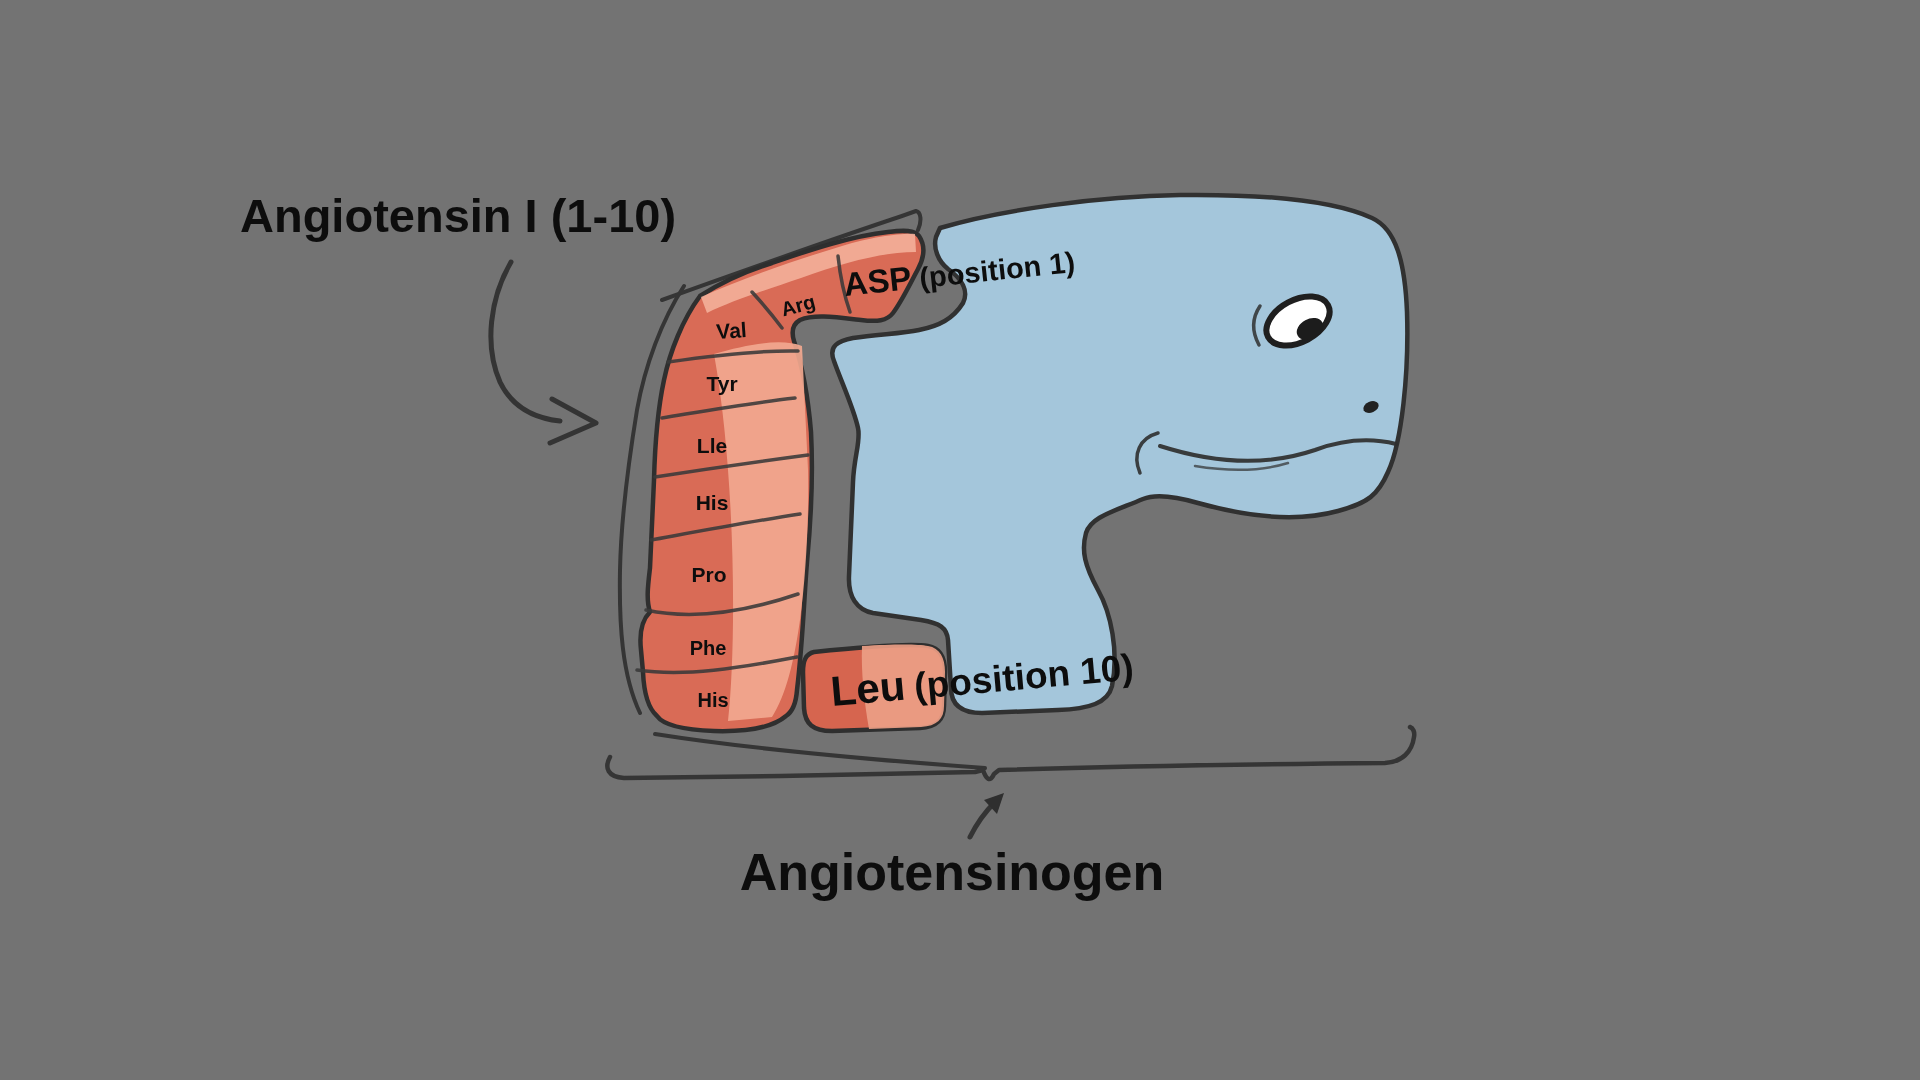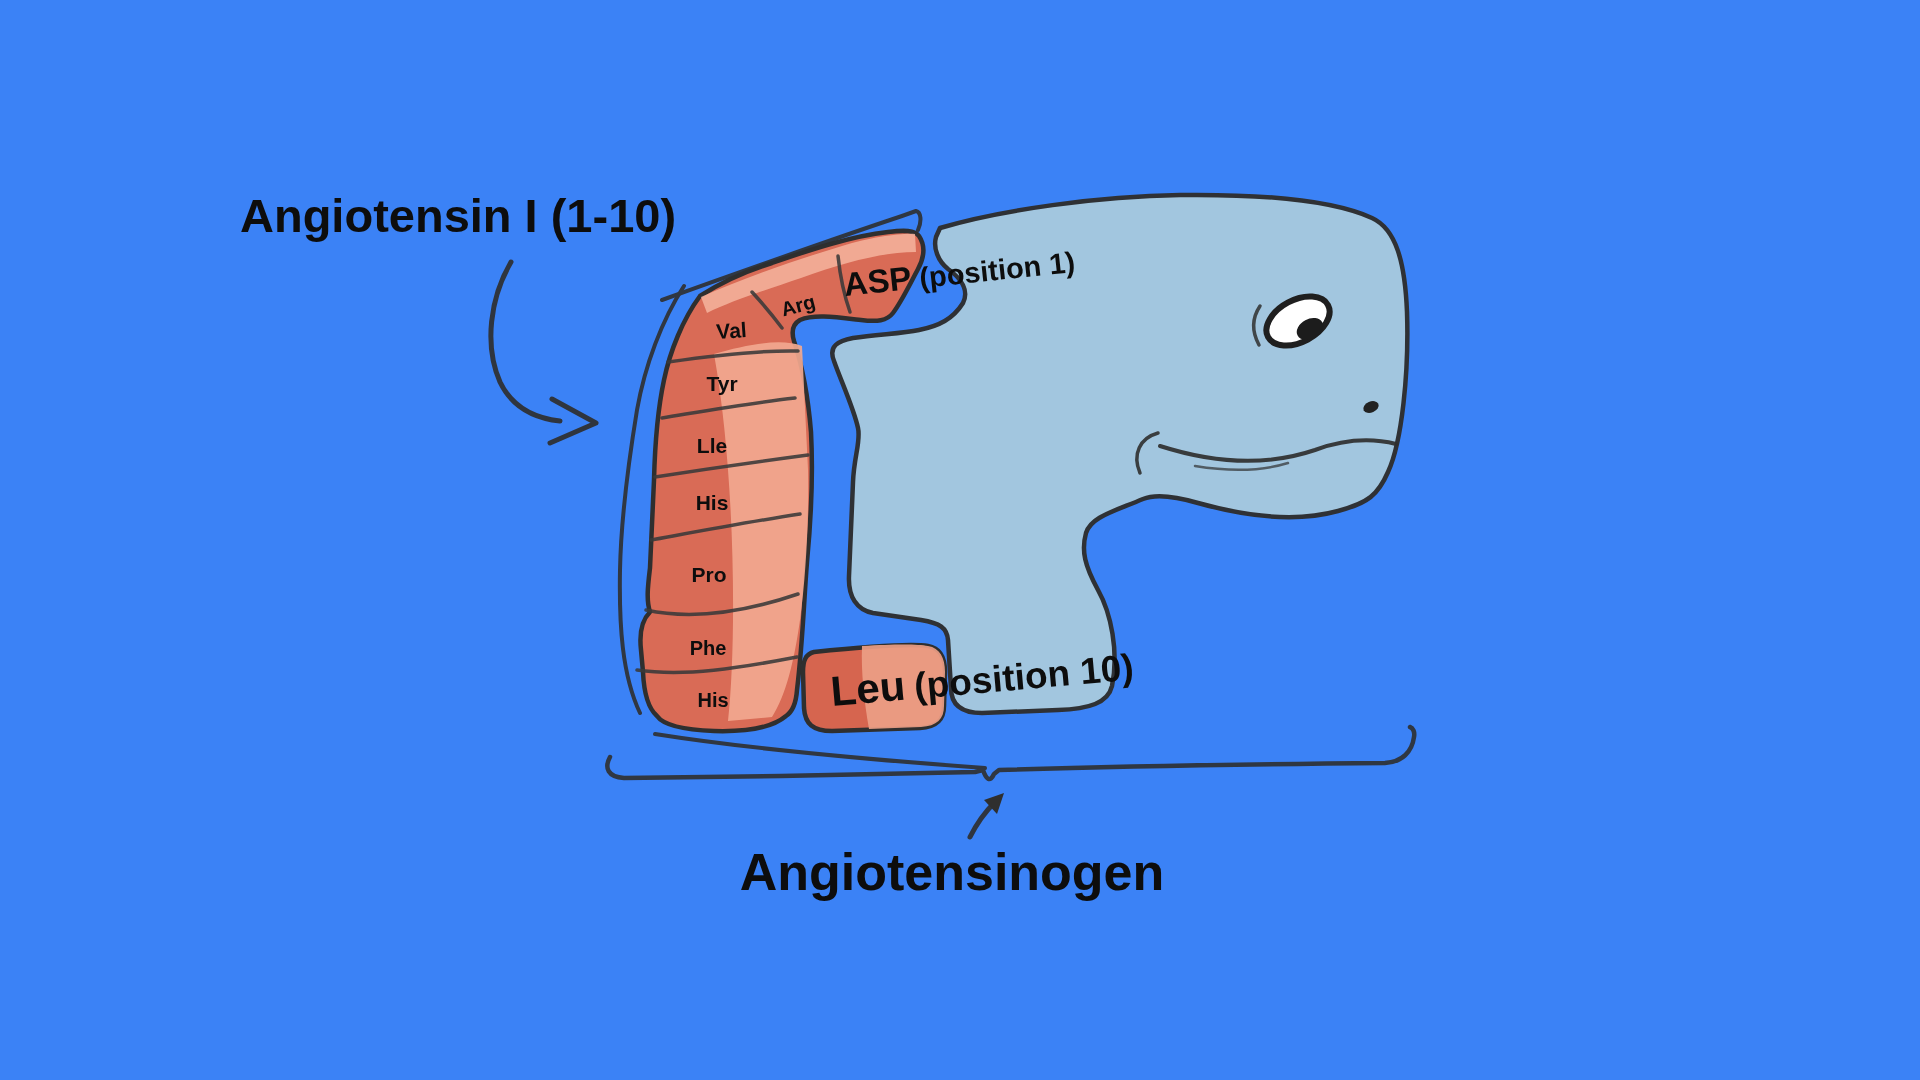--- a/index.html
+++ b/index.html
@@ -8,21 +8,21 @@
     background: #ffffff;
     width: 1920px;
     height: 1080px;
     overflow: hidden;
     font-family: "Liberation Sans", sans-serif;
   }
   .stage {
     position: relative;
     width: 1920px;
     height: 1080px;
-    background: #3b82f6;
+    background: #737373;
   }
   svg { display: block; }
   .lbl { font-family: "Liberation Sans", sans-serif; font-weight: 700; fill: #0d0d0d; }
   .sketch { fill: none; stroke: #2f2f2f; stroke-linecap: round; stroke-linejoin: round; }
 </style>
 </head>
 <body>
 
 <div class="stage">
   <svg width="1920" height="1080" viewBox="0 0 1920 1080">

